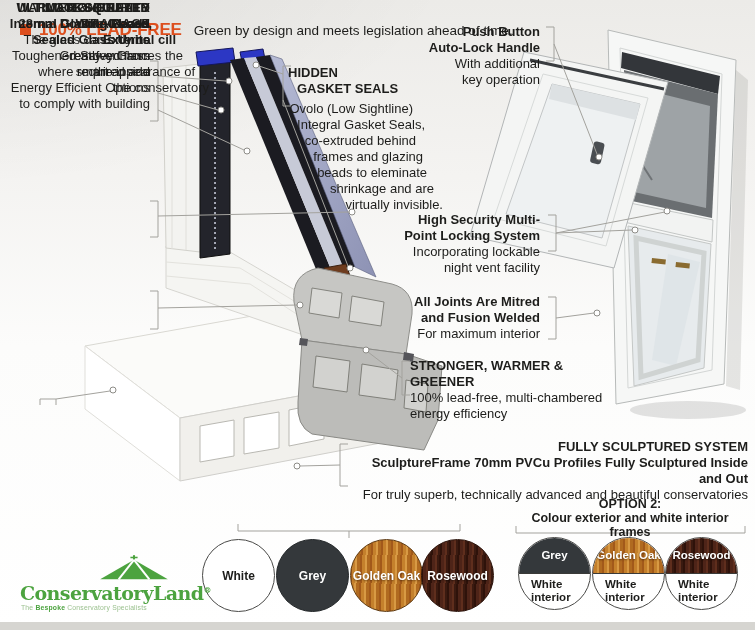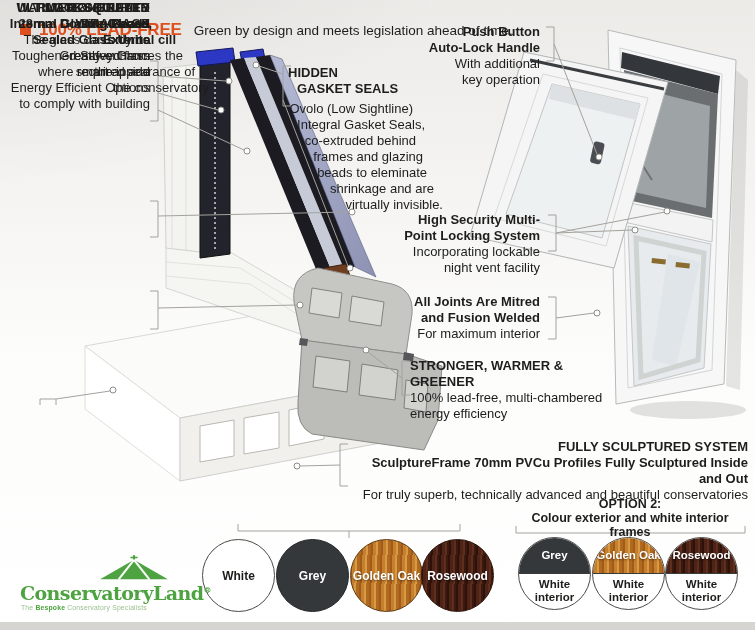--- a/index.html
+++ b/index.html
@@ -59,21 +59,21 @@
   .sw-rose{background:repeating-linear-gradient(92deg,#2e120a 0 2px,var(--rosewood,#4e2418) 2px 5px,#5f2e1d 5px 7px,#3a1a10 7px 9px);
            border:1px solid #2a120a;color:#fff;text-shadow:0 1px 2px rgba(0,0,0,.6);}
   .sw2{position:absolute;width:73px;height:73px;border-radius:50%;overflow:hidden;
        border:1.5px solid #4a4a48;background:#fff;box-sizing:border-box;}
   .sw2 .half-top{position:absolute;left:0;top:0;width:100%;height:50%;display:flex;align-items:center;justify-content:center;
        font-weight:bold;font-size:11.5px;color:#fff;border-bottom:1px solid #3a3a38;box-sizing:border-box;}
   .sw2 .ht-grey{background:var(--grey,#34383b);}
   .sw2 .ht-oak{background:repeating-linear-gradient(92deg,#a2591a 0 2px,var(--golden_oak,#c4802c) 2px 5px,#d89a44 5px 7px,#b06a20 7px 10px);text-shadow:0 1px 2px rgba(40,20,0,.6);}
   .sw2 .ht-rose{background:repeating-linear-gradient(92deg,#2e120a 0 2px,var(--rosewood,#4e2418) 2px 5px,#5f2e1d 5px 7px,#3a1a10 7px 9px);text-shadow:0 1px 2px rgba(0,0,0,.6);}
   .sw2 .half-bot{position:absolute;left:0;top:50%;width:100%;height:50%;display:flex;align-items:flex-start;justify-content:center;
-       font-weight:bold;font-size:11.5px;line-height:13px;color:#1d1d1b;text-align:center;padding:4px 12px 0 12px;box-sizing:border-box;}
+       font-weight:bold;font-size:11.5px;line-height:13px;color:#1d1d1b;padding:4px 12px 0 12px;box-sizing:border-box;}
   
   .logo{position:absolute;left:15px;top:552px;width:185px;}
   .logo .roof{position:absolute;left:78px;top:2px;width:82px;height:28px;}
   .logo .name{position:absolute;left:5px;top:30px;font-family:"DejaVu Serif",serif;font-weight:bold;
        font-size:19px;letter-spacing:-0.6px;color:var(--logo_green,#4ca33f);white-space:nowrap;}
   .logo .reg{font-size:8px;vertical-align:super;}
   .logo .tagline{position:absolute;left:6px;top:52px;font-size:6.8px;letter-spacing:0.2px;color:#9bc18f;white-space:nowrap;}
   .logo .tagline .tgb{color:var(--logo_green,#4ca33f);font-weight:bold;}
   .bottom-strip{position:absolute;left:0;bottom:0;width:755px;height:8px;background:#d6d5d1;}
 </style>

